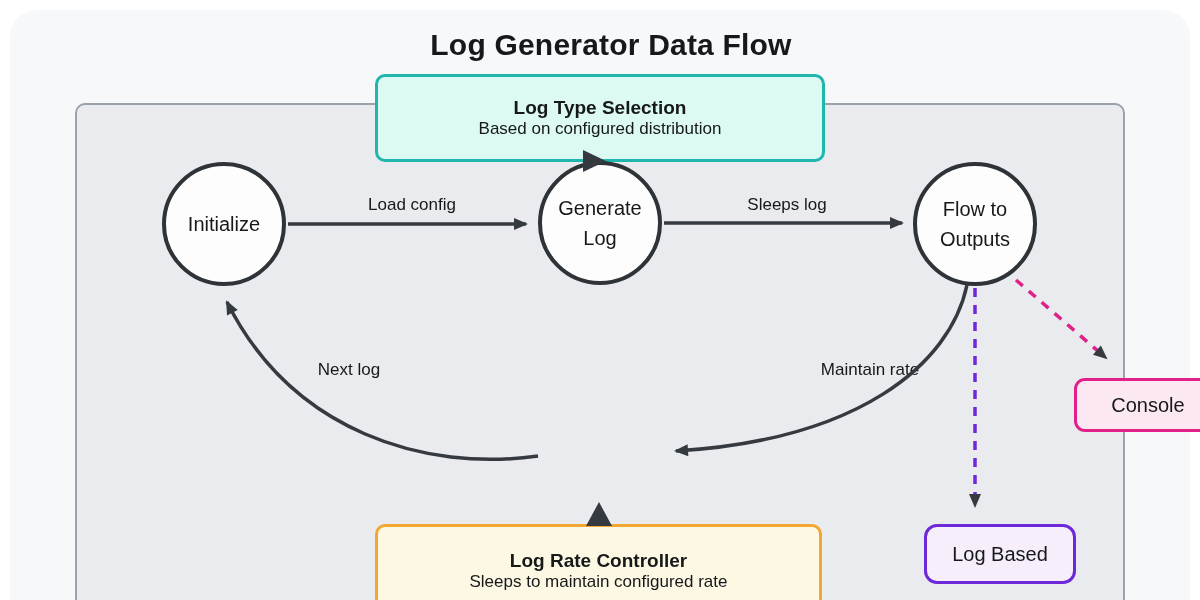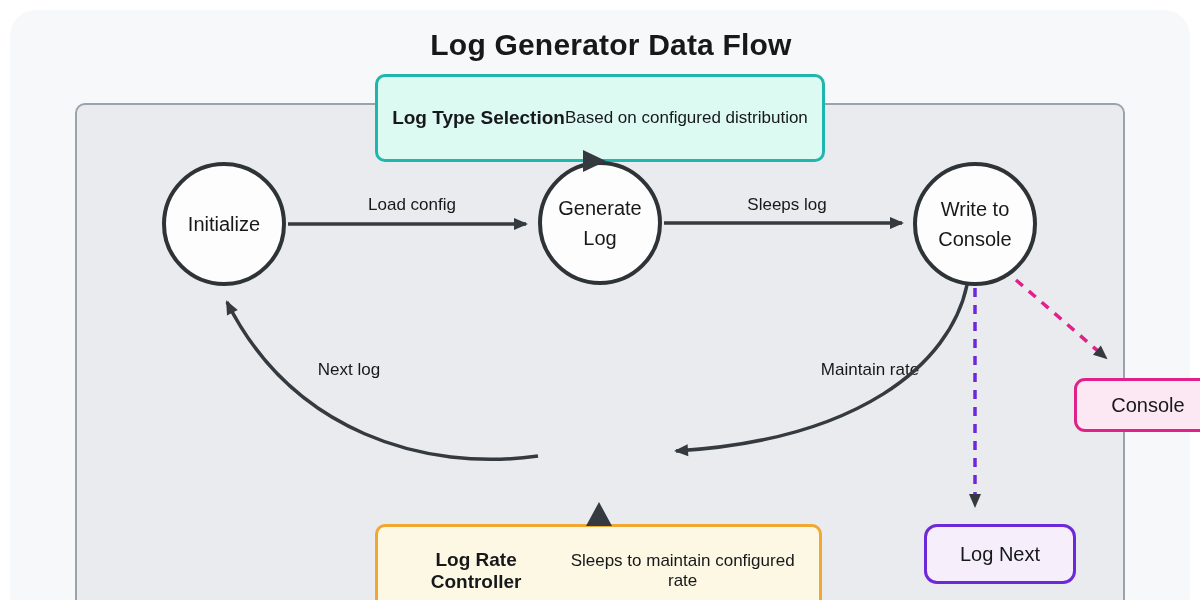--- a/index.html
+++ b/index.html
@@ -36,21 +36,21 @@
     background:var(--container-fill);
     border:2px solid var(--container-border);
     border-radius:10px;box-sizing:border-box;
   }
   .diagram-title{
     position:absolute;left:0;top:28px;width:1200px;
     text-align:center;font-size:30px;font-weight:700;letter-spacing:.2px;padding-left:11px;
   }
   .note{
     position:absolute;box-sizing:border-box;border-radius:10px;
-    display:flex;flex-direction:row;justify-content:center;align-items:center;
+    display:flex;flex-direction:column;justify-content:center;align-items:center;
     text-align:center;padding:10px 14px;
   }
   .note-title{font-size:19px;font-weight:700;}
   .note-subtitle{font-size:17px;}
   .note-teal{
     left:375px;top:74px;width:450px;height:88px;
     background:var(--note-teal-fill);border:3px solid var(--note-teal-border);
   }
   .note-orange{
     left:375px;top:524px;width:447px;height:94px;
@@ -114,28 +114,28 @@
     <div class="note-subtitle">Sleeps to maintain configured rate</div>
   </div>
 
   <div class="state state-initialize">
     <div class="state-label">Initialize</div>
   </div>
   <div class="state state-generate">
     <div class="state-label">Generate Log</div>
   </div>
   <div class="state state-write">
-    <div class="state-label">Write to Console</div>
+    <div class="state-label">Flow to Outputs</div>
   </div>
 
   <div class="outbox outbox-console">
     <span>Console</span>
   </div>
   <div class="outbox outbox-logfile">
-    <span>Log Next</span>
+    <span>Log Based</span>
   </div>
 
   <div class="edge-label lbl-load-config">Load config</div>
   <div class="edge-label lbl-format-log">Sleeps log</div>
   <div class="edge-label lbl-next-log">Next log</div>
   <div class="edge-label lbl-maintain-rate">Maintain rate</div>
 
   <svg id="edges" viewBox="0 0 1200 600" xmlns="http://www.w3.org/2000/svg">
     <defs>
       <marker id="arrowhead" viewBox="0 0 18 18" refX="14" refY="9" markerWidth="18" markerHeight="18" markerUnits="userSpaceOnUse" orient="auto">

